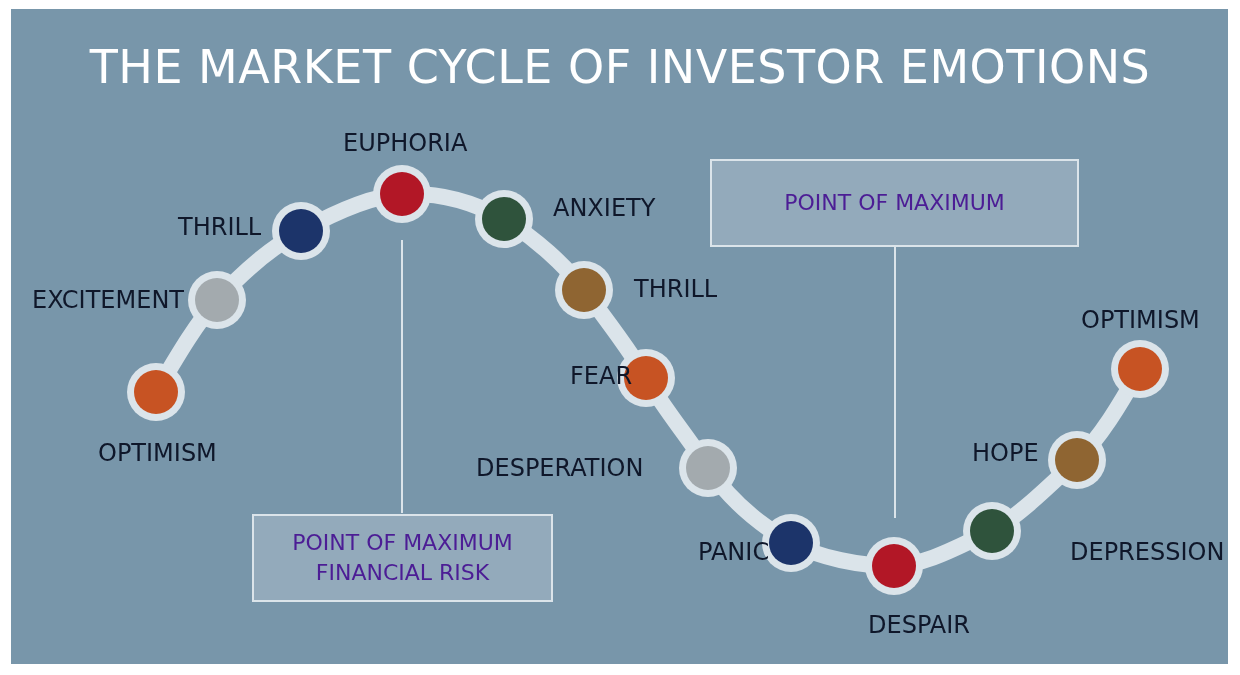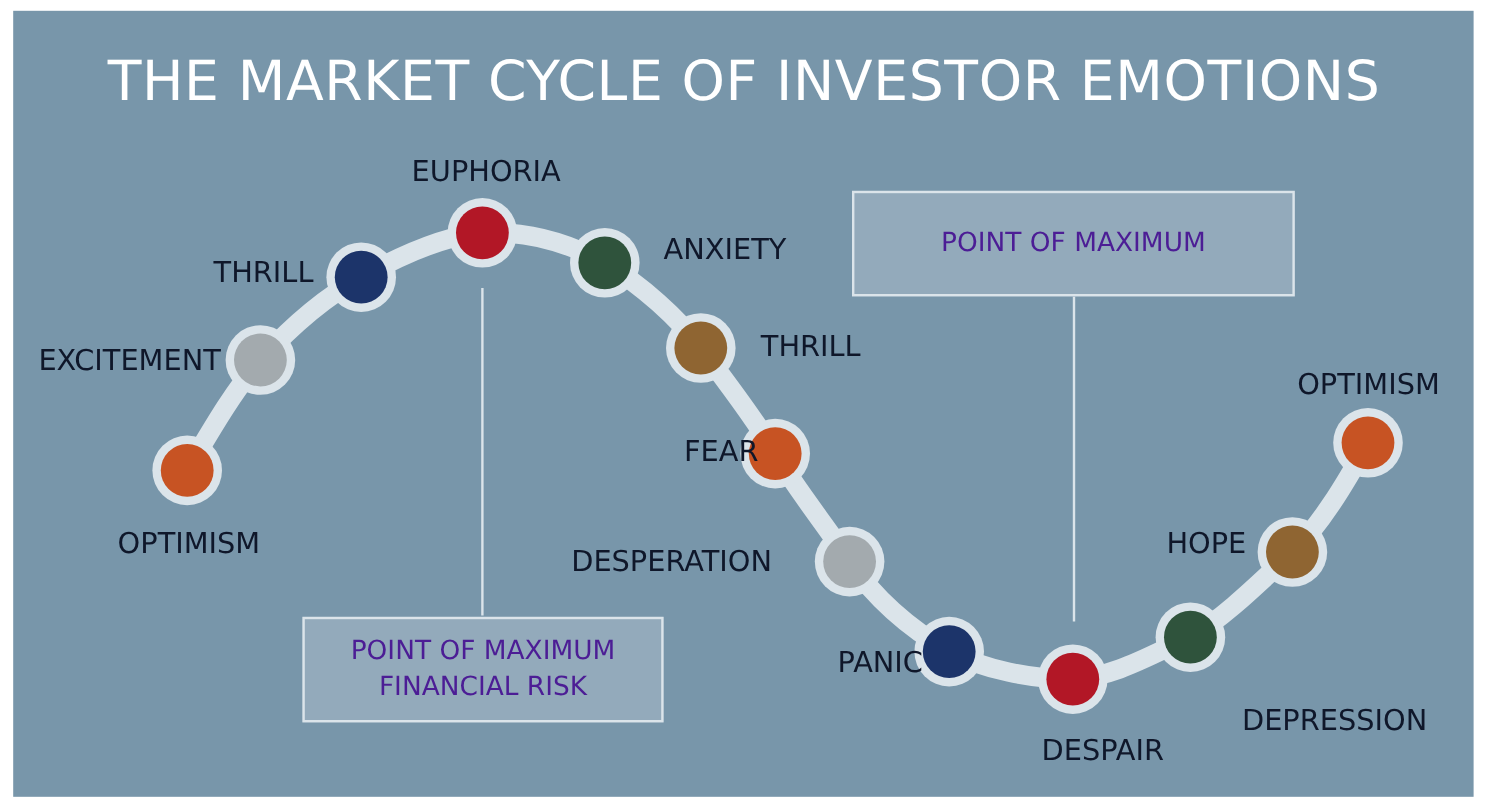--- a/index.html
+++ b/index.html
@@ -56,21 +56,21 @@
 <div class="lbl" style="left:98px;top:441px;">OPTIMISM</div>
 <div class="lbl" style="left:32px;top:288px;">EXCITEMENT</div>
 <div class="lbl" style="left:178px;top:215px;">THRILL</div>
 <div class="lbl" style="left:343px;top:131px;">EUPHORIA</div>
 <div class="lbl" style="left:553px;top:196px;">ANXIETY</div>
 <div class="lbl" style="left:634px;top:277px;">THRILL</div>
 <div class="lbl" style="left:547px;top:364px;margin-left:23px;">FEAR</div>
 <div class="lbl" style="left:476px;top:456px;">DESPERATION</div>
 <div class="lbl" style="left:678px;top:540px;margin-left:20px;">PANIC</div>
 <div class="lbl" style="left:868px;top:613px;">DESPAIR</div>
-<div class="lbl" style="left:1035px;top:540px;margin-top:48px;">DEPRESSION</div>
+<div class="lbl" style="left:1070px;top:540px;">DEPRESSION</div>
 <div class="lbl" style="left:972px;top:441px;">HOPE</div>
 <div class="lbl" style="left:1081px;top:308px;">OPTIMISM</div>
 
 <div class="box" style="left:252px;top:514px;width:301px;height:88px;">
   <span>POINT OF MAXIMUM</span>
   <span>FINANCIAL RISK</span>
 </div>
 <div class="box" style="left:710px;top:159px;width:369px;height:88px;">
   <span>POINT OF MAXIMUM</span>
 </div>

